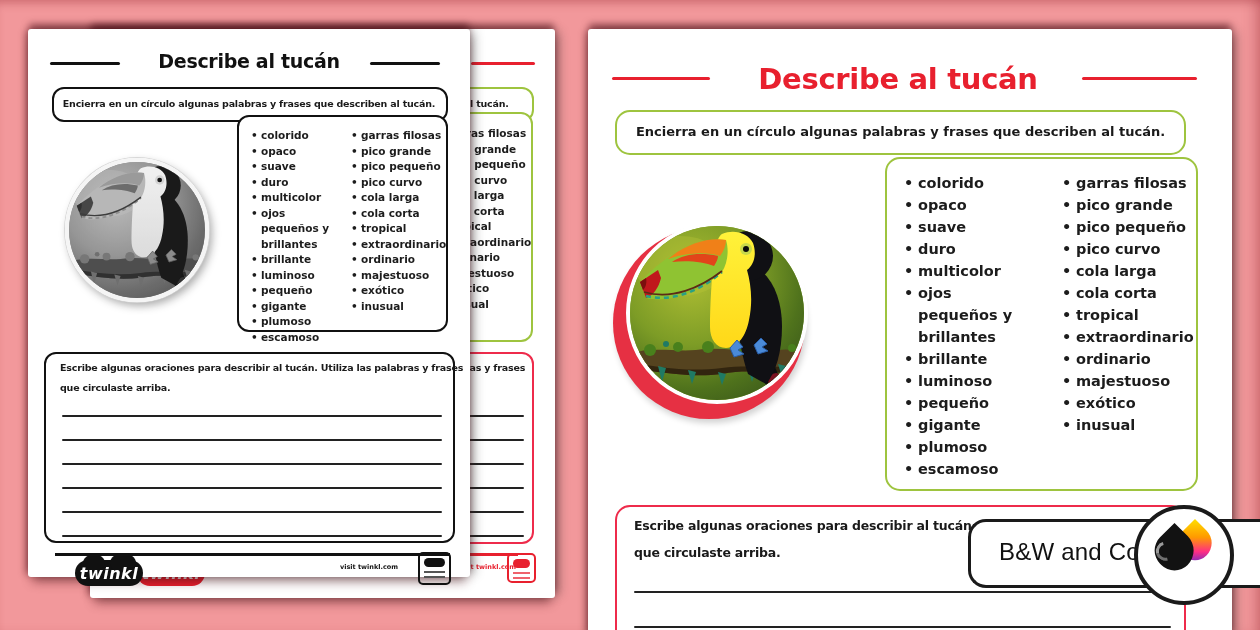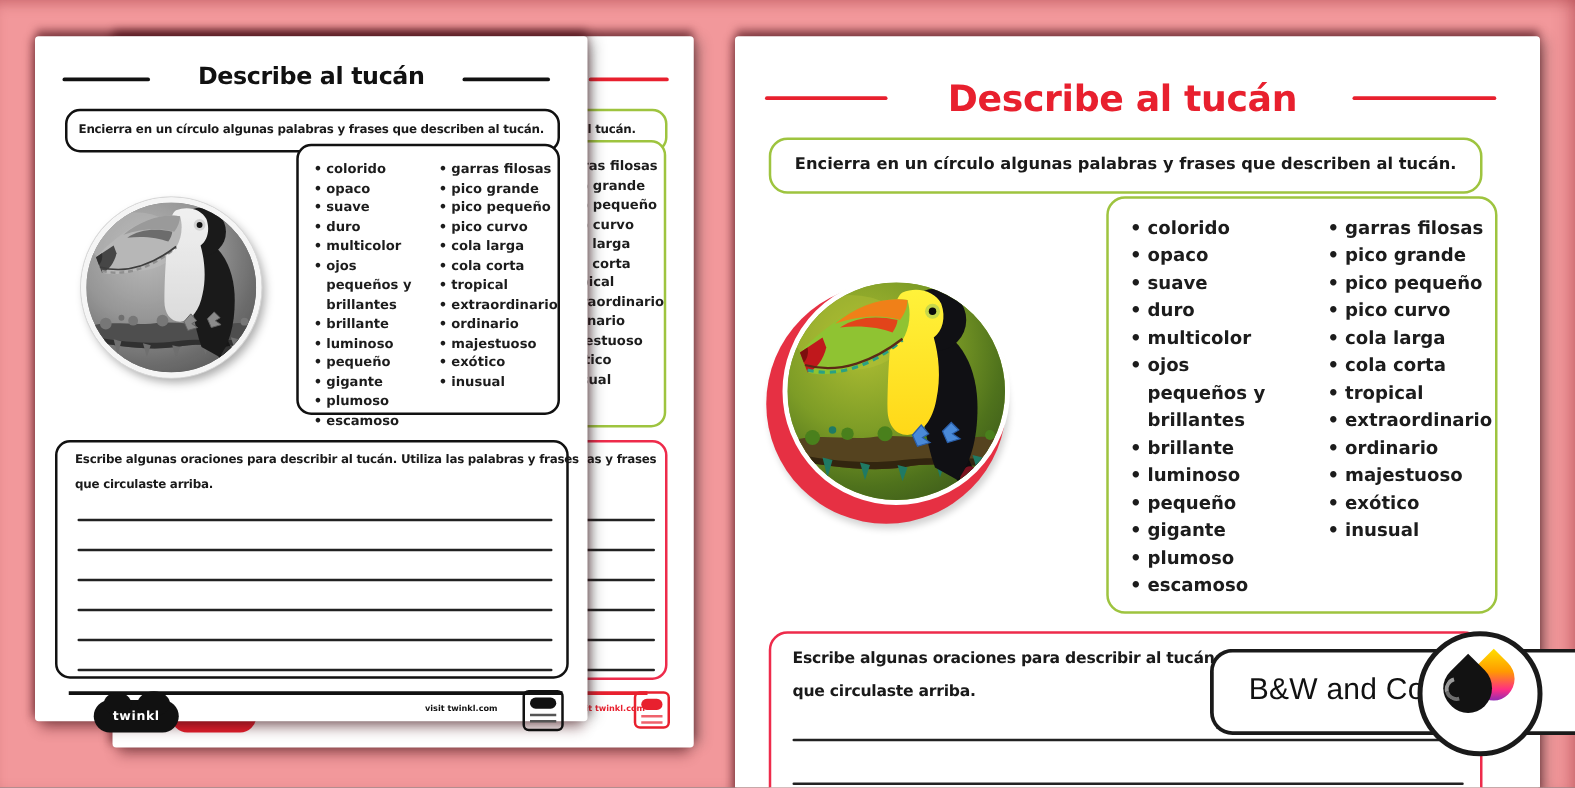--- a/index.html
+++ b/index.html
@@ -81,21 +81,21 @@
   .pC .photo{left:38px;top:193px;width:182px;height:182px;border:4px solid #fff;z-index:2;}
   .pC .writebox{left:27px;top:476px;width:571px;height:170px;border:2px solid #ee2b4b;border-radius:15px;}
   .pC .prompt{left:17px;font-size:12.5px;}
   .pC .p1{top:11px}.pC .p2{top:38px}
   .pC .wline{left:17px;width:537px;}
   
   .tlogo{position:absolute;width:68px;height:26px;border-radius:14px;display:flex;align-items:center;justify-content:center;}
   .tlogo::before,.tlogo::after{content:"";position:absolute;border-radius:50%;background:inherit;}
   .tlogo::before{width:22px;height:18px;left:8px;top:-6px;}
   .tlogo::after{width:26px;height:20px;right:7px;top:-7px;}
-  .tlogo span{position:relative;z-index:2;color:#fff;font-size:10px;font-weight:bold;letter-spacing:.5px;}
+  .tlogo span{position:relative;z-index:2;color:#fff;font-size:16px;font-weight:bold;font-style:italic;letter-spacing:.5px;}
   .pA .tlogo{left:47px;top:531px;background:#111;}
   .pB .tlogo{left:47px;top:531px;background:#e8202e;}
   .stamp{position:absolute;box-sizing:border-box;border-radius:5px;}
   .stamp .scloud{position:absolute;left:4px;right:4px;top:4px;height:9px;border-radius:5px;}
   .stamp .sline{position:absolute;left:4px;right:4px;height:2px;}
   .pA .stamp{left:390px;top:523px;width:33px;height:33px;border:2px solid #111;}
   .pA .scloud{background:#111;}
   .pA .sline{background:#555;}
   .pB .stamp{left:417px;top:524px;width:29px;height:30px;border:2px solid #e8202e;}
   .pB .scloud{background:#e8202e;}

